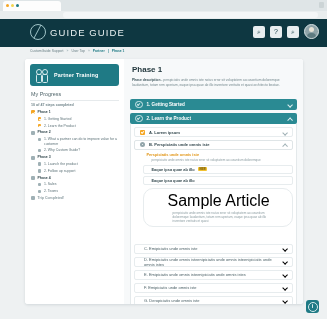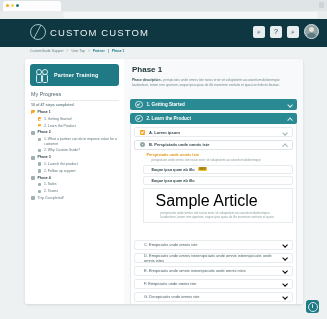--- a/index.html
+++ b/index.html
@@ -98,21 +98,21 @@
   .row.open{border-color:#dfe5e7;}
 
   .nest{padding-left:9px;}
   .nestitem{margin-bottom:2.5px;}
   .nesthead{display:flex;align-items:center;gap:3.5px;}
   .nesthead .nl{font-size:3.9px;color:#e19413;font-weight:bold;}
   .nestdesc{font-size:3.1px;line-height:4px;color:#8b9ca1;margin:1px 0 0 8.5px;}
   .nestrow{background:#fff;border:1px solid #e7ecee;border-radius:2px;display:flex;align-items:center;gap:3.5px;padding:0 4px;height:9px;box-sizing:border-box;margin-bottom:2.5px;}
   .nestrow .nl2{font-size:3.9px;color:#33484e;font-weight:bold;}
   .badge{background:#f2c230;color:#5c4405;font-size:2.6px;font-weight:bold;border-radius:1px;padding:.5px 1.5px;}
-  .nestblock{background:#fff;border:1px solid #e7ecee;border-radius:0;padding:3px 8px;box-sizing:border-box;margin-bottom:17px;}
+  .nestblock{background:#fff;border:1px solid #e7ecee;border-radius:10px;padding:3px 20px;box-sizing:border-box;margin-bottom:17px;}
   .nestblock .bh{display:flex;align-items:center;gap:3.5px;}
   .nestblock .bd{font-size:3.1px;line-height:4px;color:#8b9ca1;margin-top:1.2px;margin-left:8.5px;}
 
   .collapsed{background:#ffffff;border:1px solid #e7ecee;border-radius:2px;display:flex;align-items:center;gap:4px;padding:0 5px;height:10px;box-sizing:border-box;margin-bottom:3px;}
   .collapsed .cl{font-size:4px;color:#4b6066;flex:1;}
 
   .fab{position:absolute;right:8px;bottom:6px;width:13px;height:13px;border-radius:3px;background:#1f7a85;display:flex;align-items:center;justify-content:center;}
   .fab .ring{width:8px;height:8px;border:1px solid #d3eaec;border-radius:50%;position:relative;}
   .fab .ring:after{content:"";position:absolute;left:3px;top:1.6px;width:1px;height:4px;background:#d3eaec;border-radius:.5px;}
 </style>
@@ -129,21 +129,21 @@
       <div class="dot d2"></div>
       <div class="dot d3"></div>
     </div>
     <div class="urlbar"></div>
     <div class="chrome-right"></div>
   </div>
 
   <div class="appheader"></div>
   <div class="brand">
     <div class="logo"></div>
-    <div class="brandtext">CUSTOM CUSTOM</div>
+    <div class="brandtext">GUIDE GUIDE</div>
   </div>
   <div class="hdr-icons">
     <div class="hicon">⌕</div>
     <div class="hicon">?</div>
     <div class="hicon">⌕</div>
     <div class="avatar"></div>
   </div>
 
   <div class="crumbband"></div>
   <div class="crumbs">

